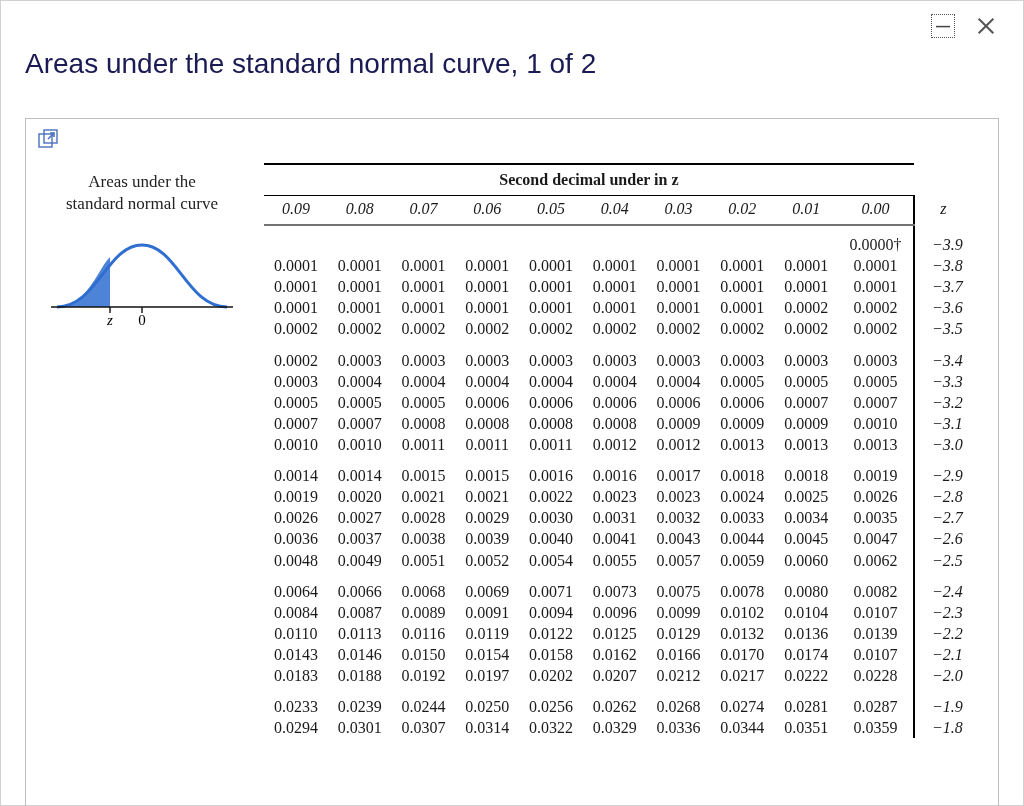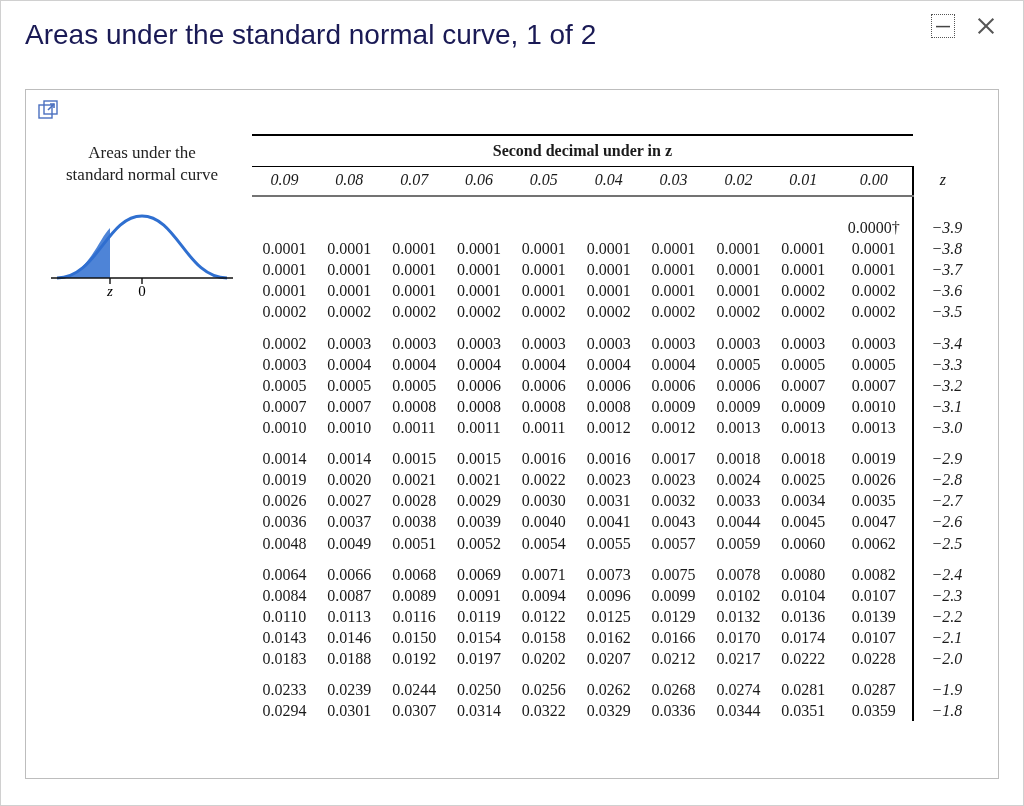--- a/index.html
+++ b/index.html
@@ -1,40 +1,40 @@
 <!DOCTYPE html>
 <html><head>
 <meta charset="utf-8">
 <style>
   html,body{margin:0;padding:0;font-family:Arial,Helvetica,sans-serif;background:#fff;color:#1a1a1a;}
   .page{width:1024px;height:806px;box-sizing:border-box;position:relative;border:1px solid #d0d0d0;}
   .topbar{display:flex;align-items:flex-start;justify-content:space-between;padding:18px 24px 8px 24px;}
-  .title{font-size:28px;font-weight:400;color:#1a1a55;}
+  .title{font-size:28px;font-weight:400;color:#1a1a55;margin-top:29px;}
   .top-icons{display:flex;align-items:center;gap:18px;margin-top:-6px;}
   .winicon{width:22px;height:22px;display:flex;align-items:center;justify-content:center;border:1px dotted #555;color:#444;font-weight:700;font-size:14px;}
   .closeicon{width:26px;height:26px;display:flex;align-items:center;justify-content:center;color:#444;}
   .closeicon svg{width:22px;height:22px;}
   .panel{margin:30px 24px 0 24px;border:1px solid #bdbdbd;height:690px;overflow:hidden;box-sizing:border-box;position:relative;}
   .toolbar{padding:10px 12px;}
   .newtab{width:22px;height:20px;}
-  .content{display:flex;padding:0 26px 0 6px;box-sizing:border-box;}
+  .content{display:flex;padding:0 26px 0 6px;box-sizing:border-box;gap:12px;}
   .left{width:220px;flex:none;text-align:center;padding-top:8px;}
   .lefttext{font-family:"Times New Roman",serif;font-size:17px;line-height:1.3;color:#222;}
   .curve{margin-top:12px;}
   .tablewrap{flex:1;font-family:"Times New Roman",serif;}
   table{border-collapse:collapse;width:100%;}
   th,td{font-weight:400;font-size:16px;text-align:center;padding:0 2px;white-space:nowrap;}
   .hdrspan{font-weight:700;border-top:2px solid #000;border-bottom:1px solid #000;padding:6px 0;}
   .colhdr td{border-bottom:2px solid #737373;padding:4px 0 6px;font-style:italic;}
   .colhdr td.zcol{border-bottom:0;font-style:italic;}
   .zsep{border-left:2px solid #000;padding-left:10px;font-style:italic;}
   tbody td.zsep{font-style:italic;}
   tbody td{line-height:1.32;}
   .groupgap td{height:10px;}
-  .firstdata td{padding-top:20px;}
+  .firstdata td{padding-top:8px;}
 </style>
 </head>
 <body>
 
 <div class="page">
 
   <div class="topbar">
     <div class="title">Areas under the standard normal curve, 1 of 2</div>
     <div class="top-icons">
       <div class="winicon">—</div>

